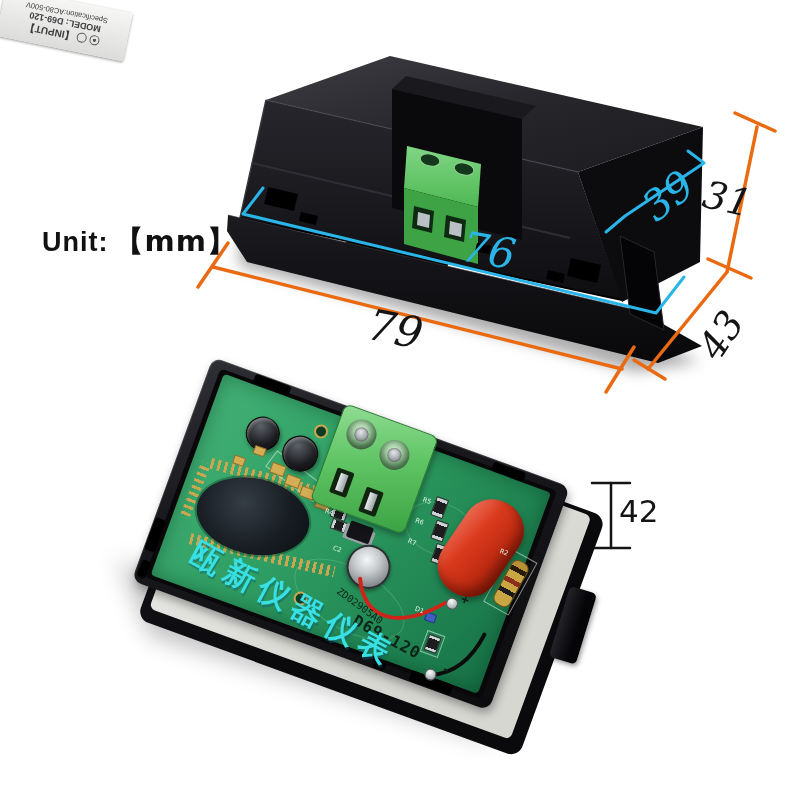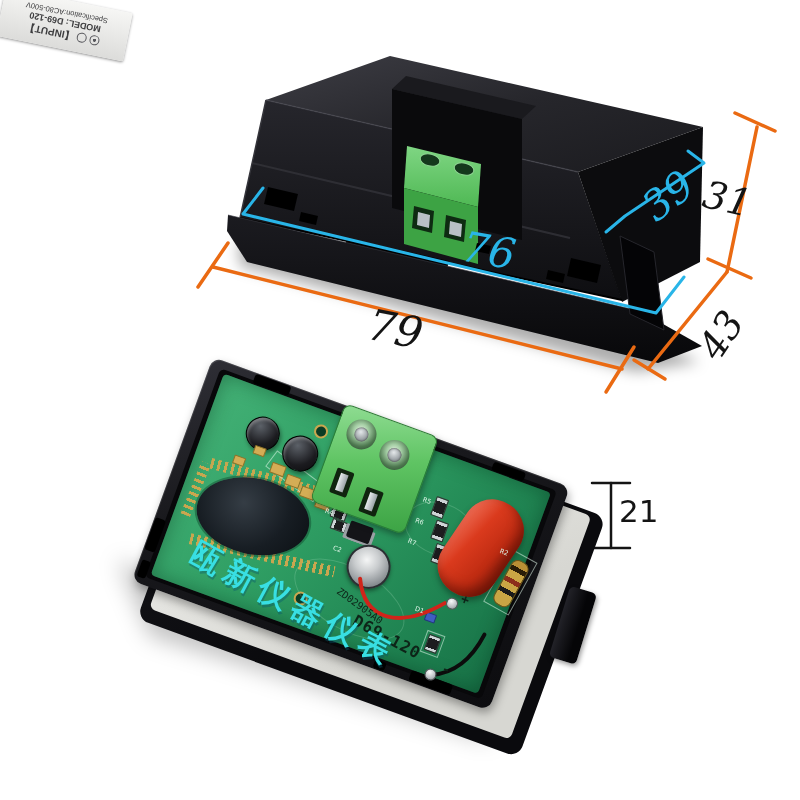--- a/index.html
+++ b/index.html
@@ -284,15 +284,19 @@
     <div class="l2">MODEL: D69-120</div>
     <div class="l3">Specification:AC80-500V</div>
   </div>
 </div>
 
 <div class="txt dim cyan" id="dim76">76</div>
 <div class="txt dim" id="dim79">79</div>
 <div class="txt dim cyan" id="dim39">39</div>
 <div class="txt dim" id="dim31">31</div>
 <div class="txt dim" id="dim43">43</div>
-<div class="txt dim" id="dim26">21</div>
-
+<div class="txt dim" id="dim26">42</div>
+<div class="txt" id="unit">
+  <span>Unit:</span>
+  <span class="mm">【mm】</span>
 </div>
 
+</div>
+
 </body></html>

